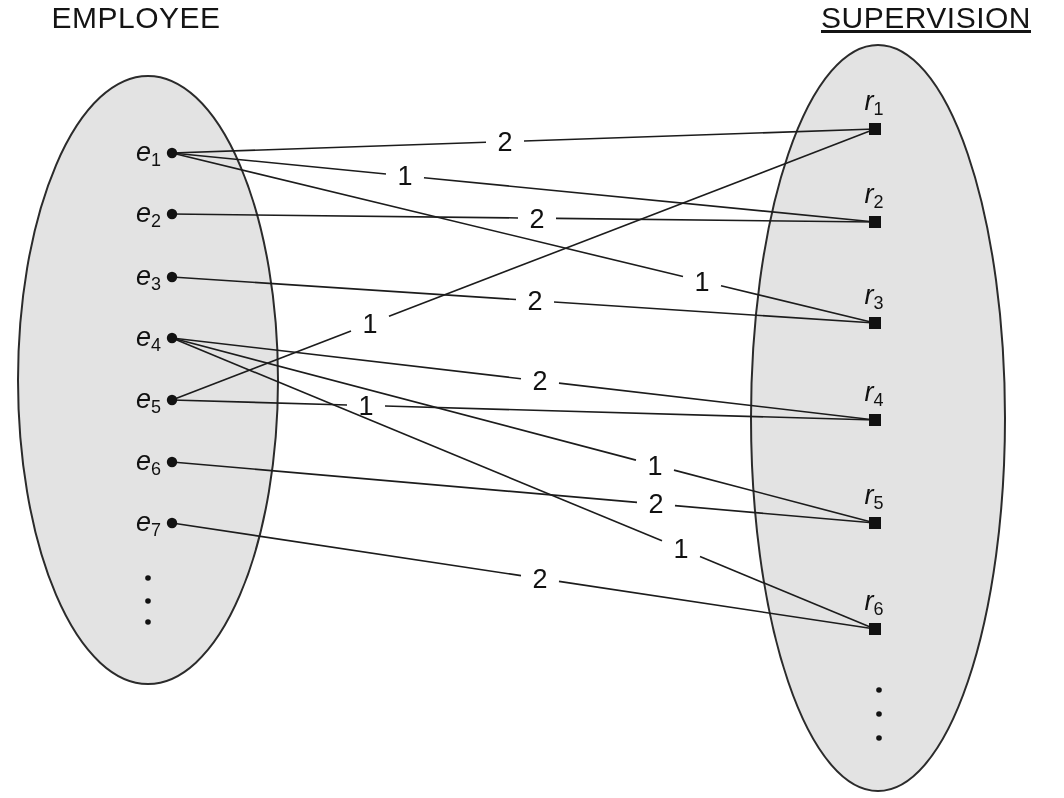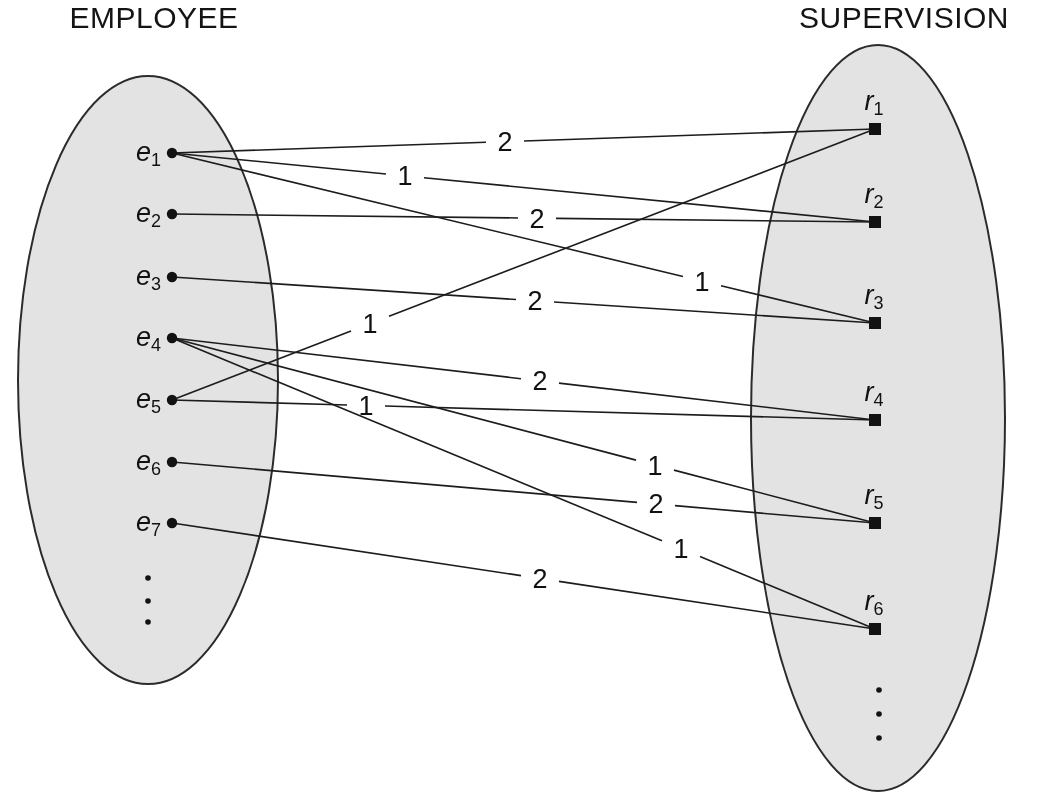--- a/index.html
+++ b/index.html
@@ -3,22 +3,22 @@
 <meta charset="utf-8">
 <title>Diagram</title>
 <style>
   html,body{margin:0;padding:0;background:#ffffff;}
   body{width:1064px;height:798px;position:relative;overflow:hidden;
        font-family:"Liberation Sans", sans-serif;}
   .stage{position:absolute;left:0;top:0;width:1064px;height:798px;}
   .set-title{position:absolute;top:1px;transform:translateX(-50%);
     font-size:30px;font-weight:500;letter-spacing:0.5px;color:#141414;
     white-space:nowrap;}
-  #employee-title{left:154px;text-align:center;}
-  #supervision-title{left:904px;}
+  #employee-title{left:136px;text-align:center;}
+  #supervision-title{left:926px;text-decoration:underline;}
   svg text{font-family:"Liberation Sans", sans-serif;fill:#111111;}
   svg .node-letter{font-style:italic;font-size:27px;}
   svg .node-sub{font-size:18px;font-style:normal;}
   svg .role-num{font-size:27px;}
 </style>
 </head>
 <body>
 
 <div class="stage">
   <div class="set-title" id="employee-title">EMPLOYEE</div>

